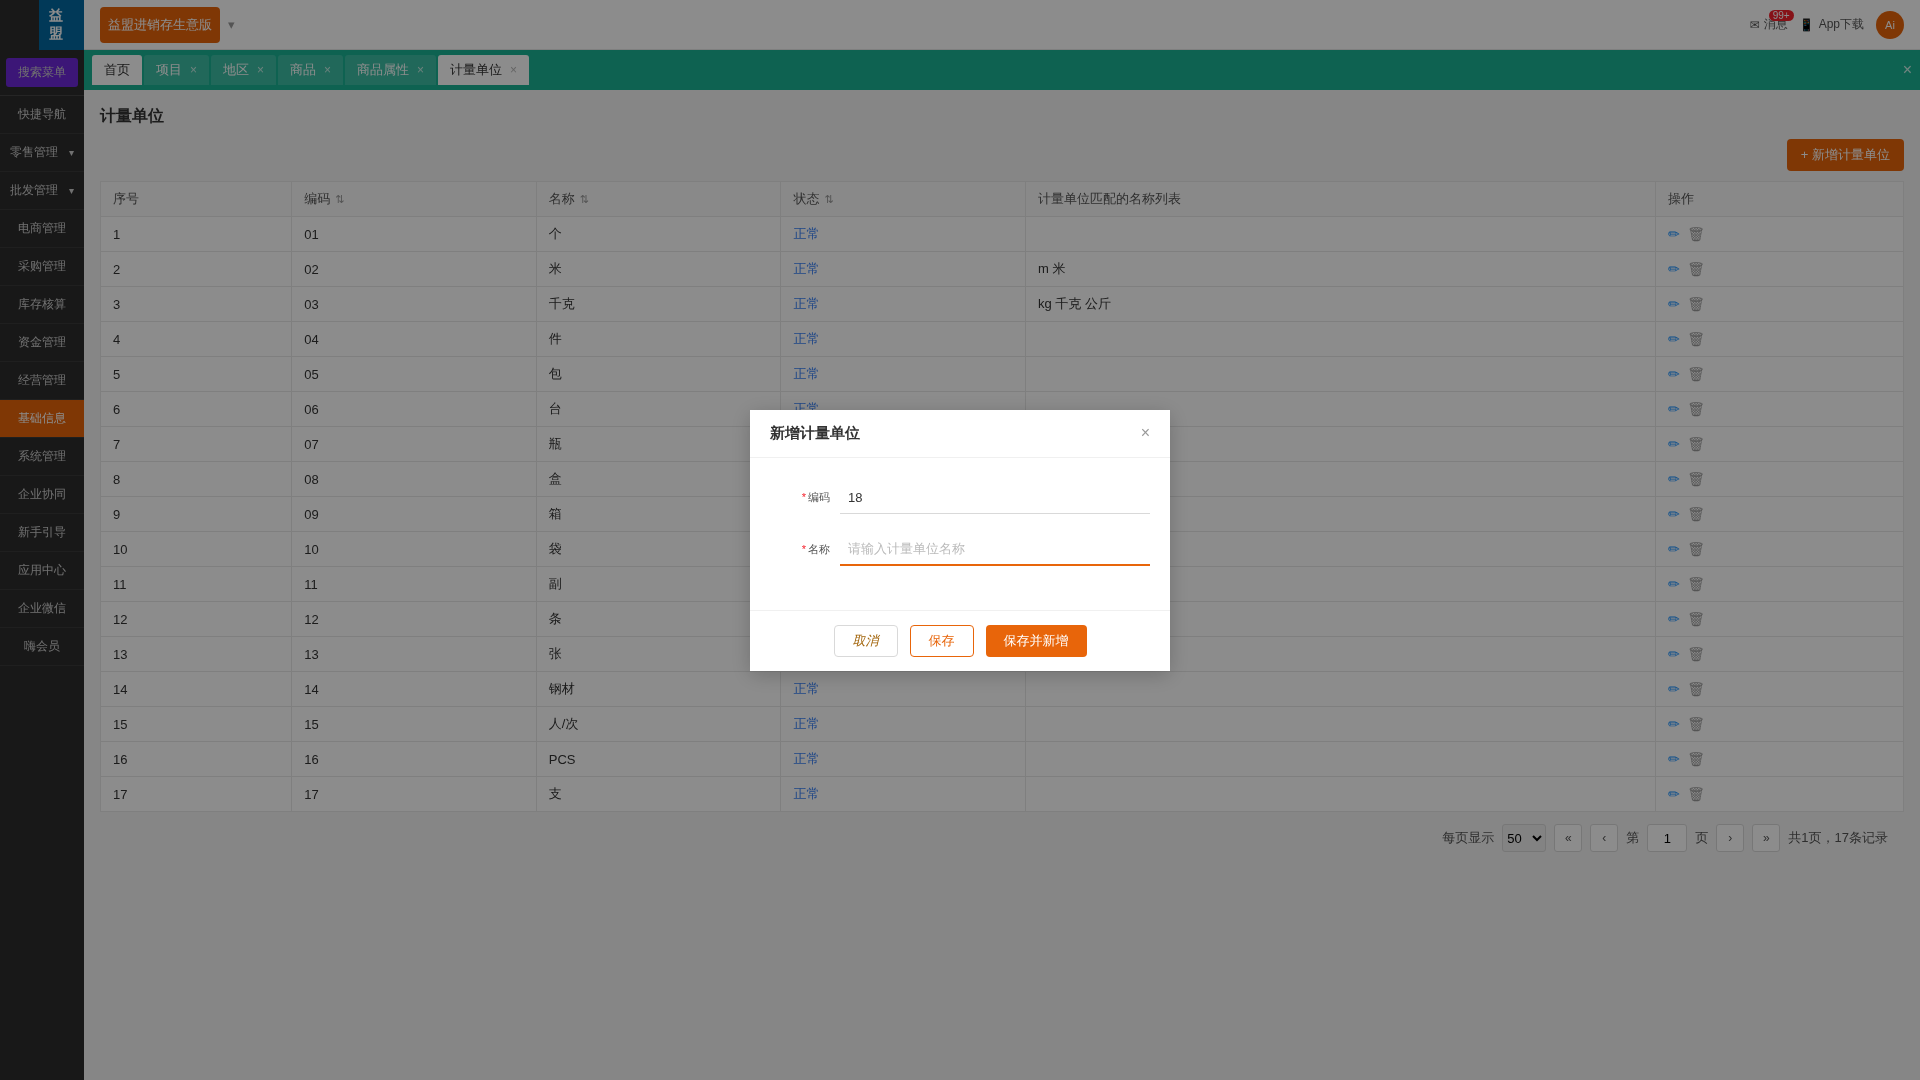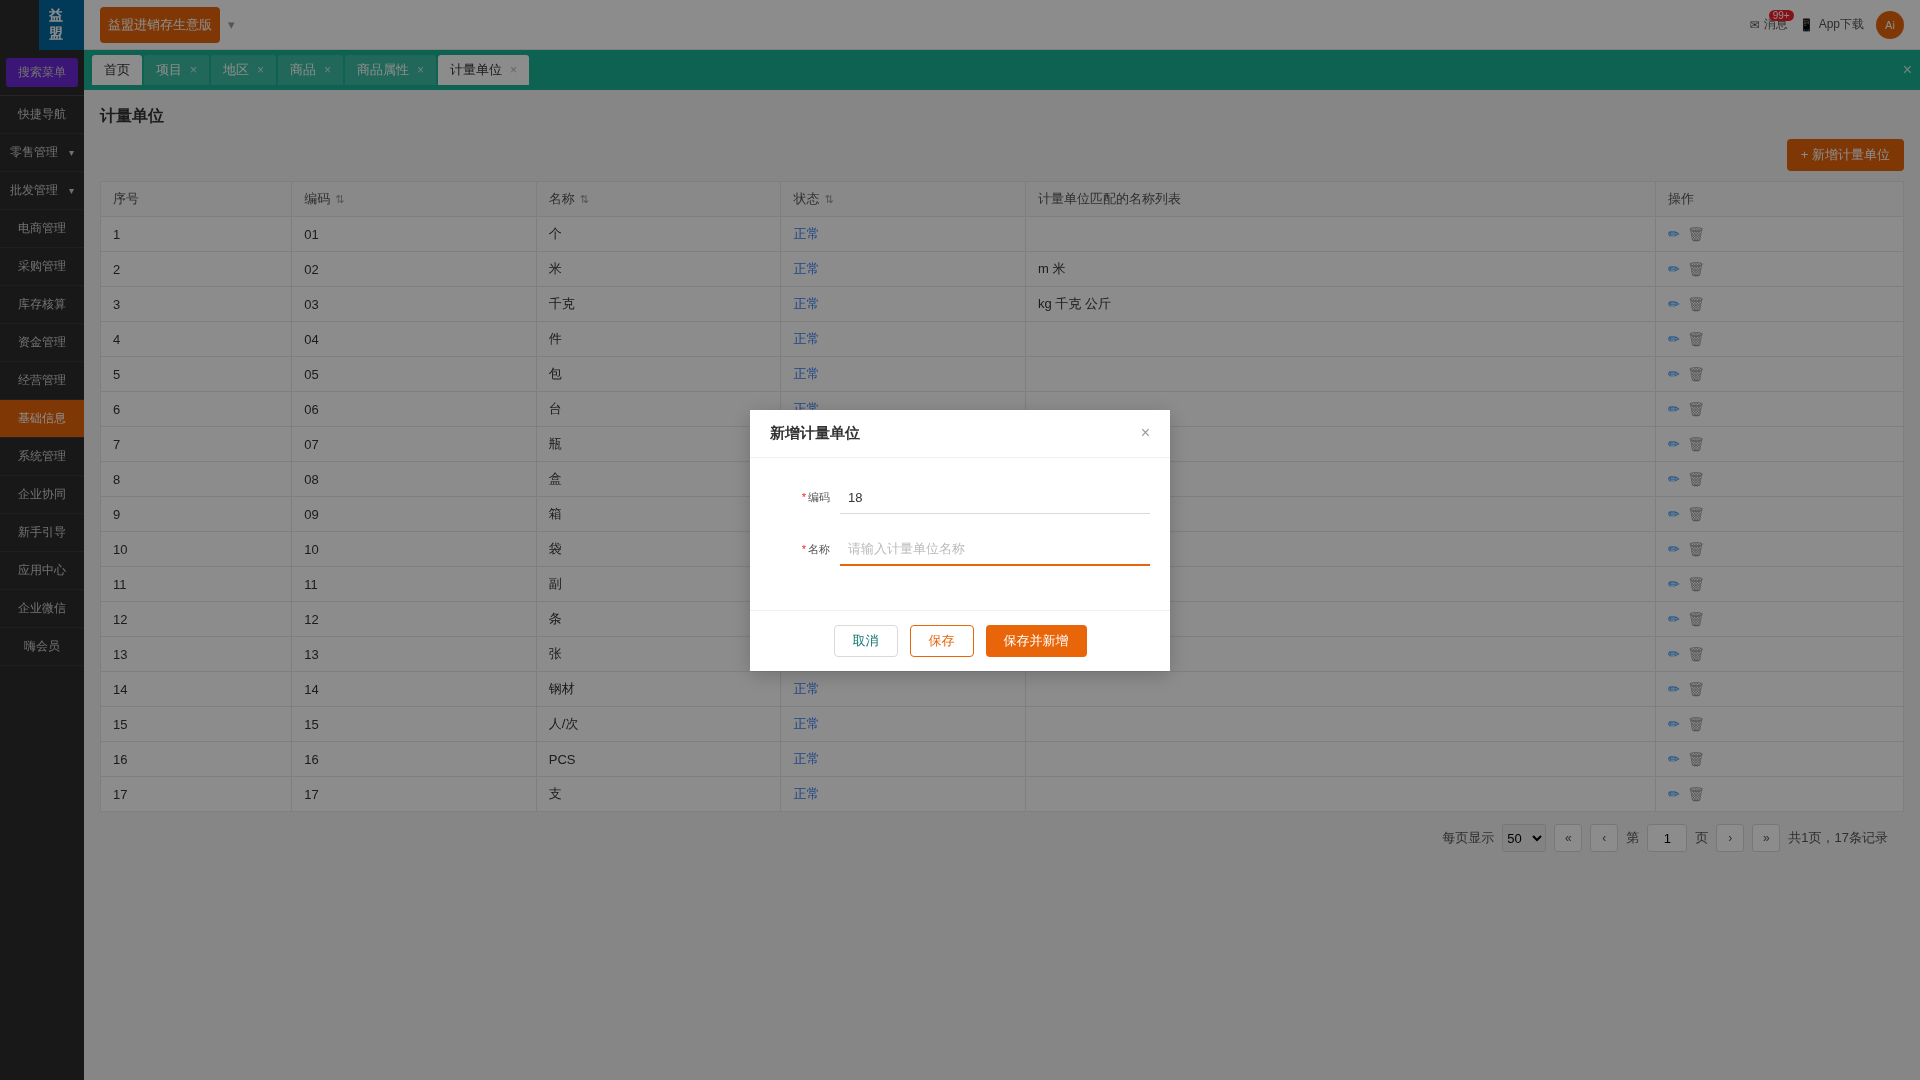--- a/index.html
+++ b/index.html
@@ -68,21 +68,21 @@
     .modal-title { font-size: 15px; font-weight: bold; color: #333; }
     .modal-close { background: none; border: none; font-size: 16px; cursor: pointer; color: #999; }
     .modal-body { padding: 24px 20px; }
     .form-item { display: flex; align-items: center; margin-bottom: 20px; }
     .form-label { font-size: 11px; color: #555; width: 60px; text-align: right; margin-right: 10px; }
     .form-label .required { color: #f5222d; margin-right: 2px; }
     .form-input { flex: 1; height: 32px; border: none; border-bottom: 1px solid #d9d9d9; outline: none; font-size: 13px; padding: 4px 8px; color: #333; }
     .form-input.focused { border-bottom: 2px solid #e8650a; }
     .form-input::placeholder { color: #bbb; }
     .modal-footer { display: flex; justify-content: center; gap: 12px; padding: 14px 20px; border-top: 1px solid #f0f0f0; }
-    .btn-cancel { background: white; border: 1px solid #d9d9d9; color: #0f766e; padding: 6px 18px; border-radius: 4px; cursor: pointer; font-size: 13px; }
+    .btn-cancel { background: white; border: 1px solid #d9d9d9; color: #a16207; padding: 6px 18px; border-radius: 4px; cursor: pointer; font-size: 13px; font-style: italic; }
     .btn-save { background: white; border: 1px solid #e8650a; color: #e8650a; padding: 6px 18px; border-radius: 4px; cursor: pointer; font-size: 13px; }
     .btn-save-new { background: #e8650a; border: none; color: white; padding: 6px 18px; border-radius: 4px; cursor: pointer; font-size: 13px; }
 
     .th-with-sort { display: flex; align-items: center; gap: 3px; }
   </style>
 </head>
 <body>
 
 <div class="sidebar">
   <div class="sidebar-logo">

